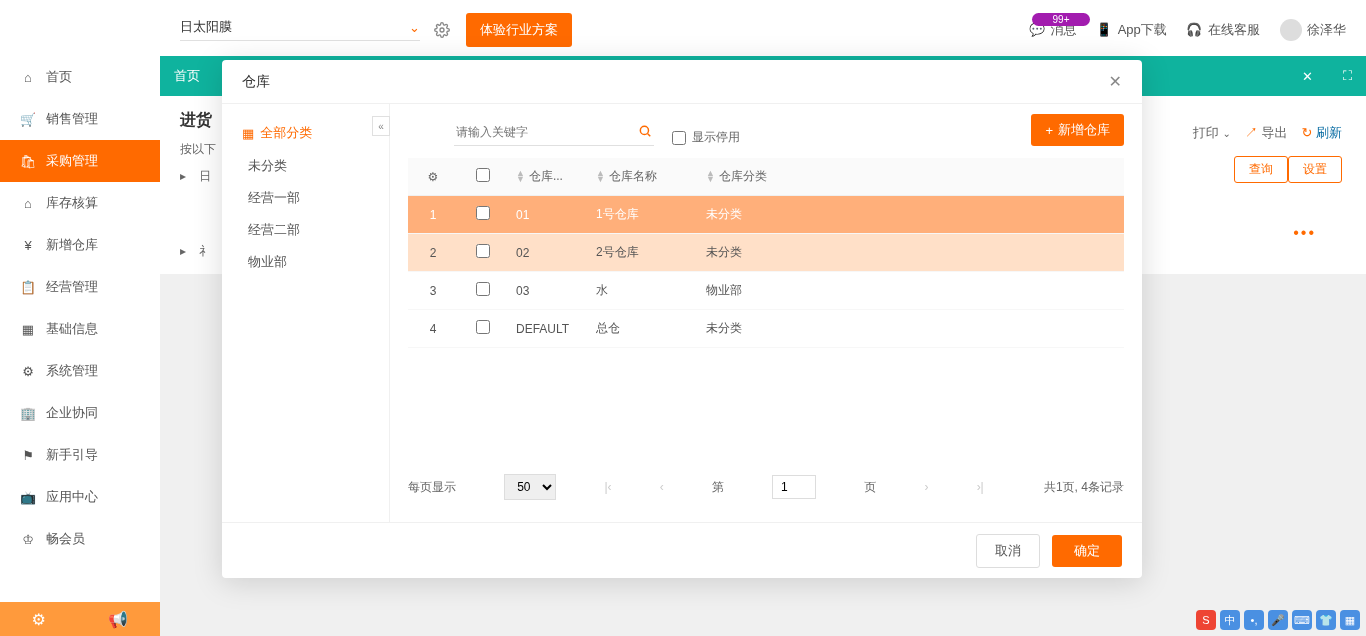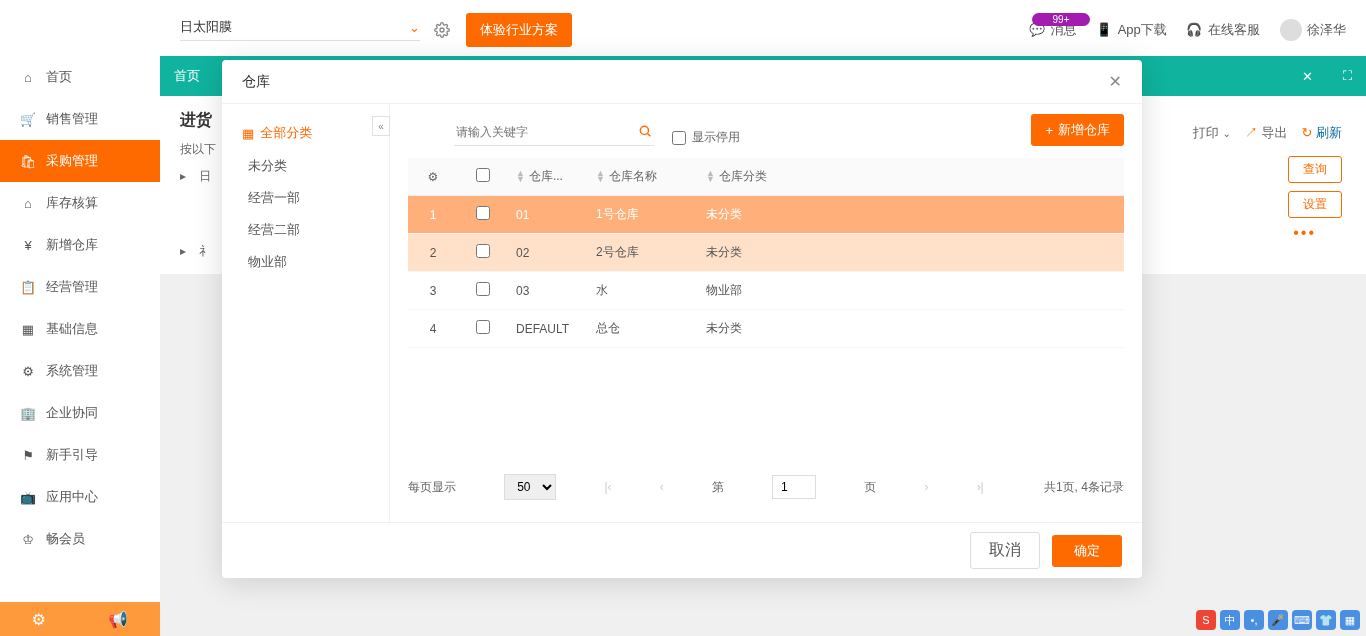--- a/index.html
+++ b/index.html
@@ -58,21 +58,21 @@
     .tbl { margin-top: 12px; width: 100%; border-collapse: collapse; font-size: 12px; }
     .tbl th { background: #fafafa; padding: 10px 8px; text-align: left; color: #666; font-weight: normal; border-bottom: 1px solid #f0f0f0; }
     .tbl td { padding: 10px 8px; border-bottom: 1px solid #f7f7f7; color: #555; }
     .tbl tr.sel td { background: #ffaf7a; color: #fff; }
     .tbl tr.hov td { background: #ffe0c8; }
     .sort-ic { color: #bbb; font-size: 9px; display: inline-flex; flex-direction: column; line-height: 0.6; margin-right: 4px; vertical-align: middle; }
     .pager { margin-top: auto; display: flex; align-items: center; justify-content: space-between; gap: 12px; font-size: 12px; color: #666; padding: 12px 0; }
     .pager select, .pager input { border: 1px solid #ddd; padding: 4px 8px; font-size: 12px; }
     .pager .pg-ic { color: #ccc; cursor: pointer; }
     .modal-footer { height: 56px; border-top: 1px solid #f0f0f0; display: flex; align-items: center; justify-content: flex-end; padding: 0 20px; gap: 12px; }
-    .btn-cancel { border: 1px solid #ddd; background: #fff; padding: 7px 18px; border-radius: 3px; font-size: 16px; cursor: pointer; color: #555; }
+    .btn-cancel { border: 1px solid #ddd; background: #fff; padding: 7px 18px; border-radius: 3px; font-size: 13px; cursor: pointer; color: #555; }
     .btn-ok { background: #ff6a00; color: #fff; border: none; padding: 7px 22px; border-radius: 3px; font-size: 13px; cursor: pointer; }
 
     
     .tray { position: absolute; right: 6px; bottom: 6px; display: flex; gap: 4px; align-items: center; }
     .tray-ic { width: 20px; height: 20px; border-radius: 4px; display: flex; align-items: center; justify-content: center; font-size: 11px; color: #fff; }
 
     input[type=checkbox] { width: 14px; height: 14px; }
     .icon { display: inline-flex; width: 16px; height: 16px; align-items: center; justify-content: center; }
   </style>
 </head>
@@ -187,21 +187,21 @@
       <span>按以下</span>
       <div style="margin-top:10px">▸ &nbsp;&nbsp;&nbsp;日</div>
       <div style="margin-top:58px">▸ &nbsp;&nbsp;&nbsp;礻</div>
     </div>
   </div>
   <div class="toolbar-right">
     <span><span>打印</span> <span class="chev-d">⌄</span></span>
     <span style="color:#ff6a00">↗ <span style="color:#666">导出</span></span>
     <span style="color:#ff6a00">↻ <span style="color:#0369a1">刷新</span></span>
   </div>
-  <div style="position:absolute;right:24px;top:100px;display:flex;flex-direction:column;gap:8px">
+  <div style="position:absolute;right:24px;top:100px;display:flex;flex-direction:row;">
     <button class="small-btn">查询</button>
     <button class="small-btn">设置</button>
   </div>
   <div style="position:absolute;right:50px;top:168px" class="dots">•••</div>
 </div>
 
 <div class="modal-mask"></div>
 <div class="modal">
   <div class="modal-header">
     <span>仓库</span>

